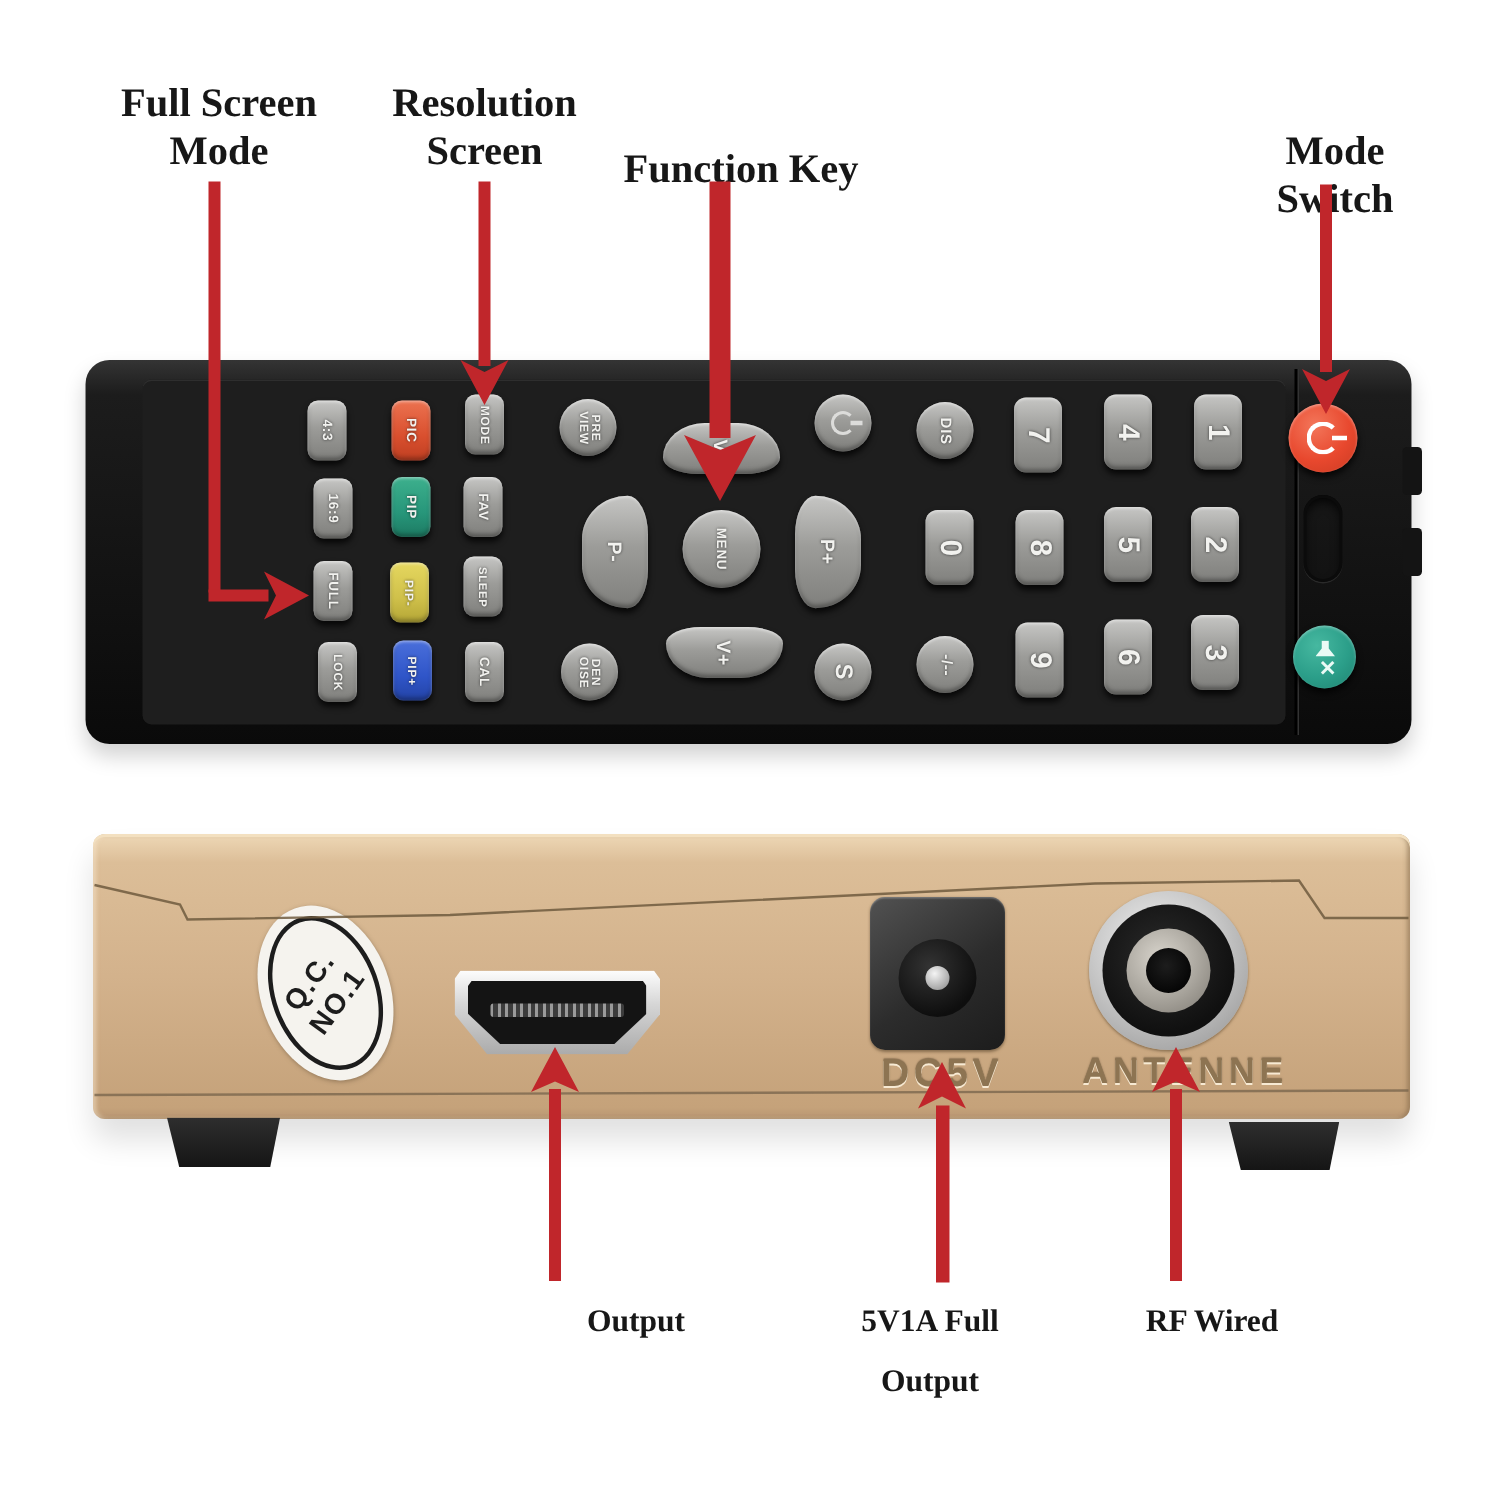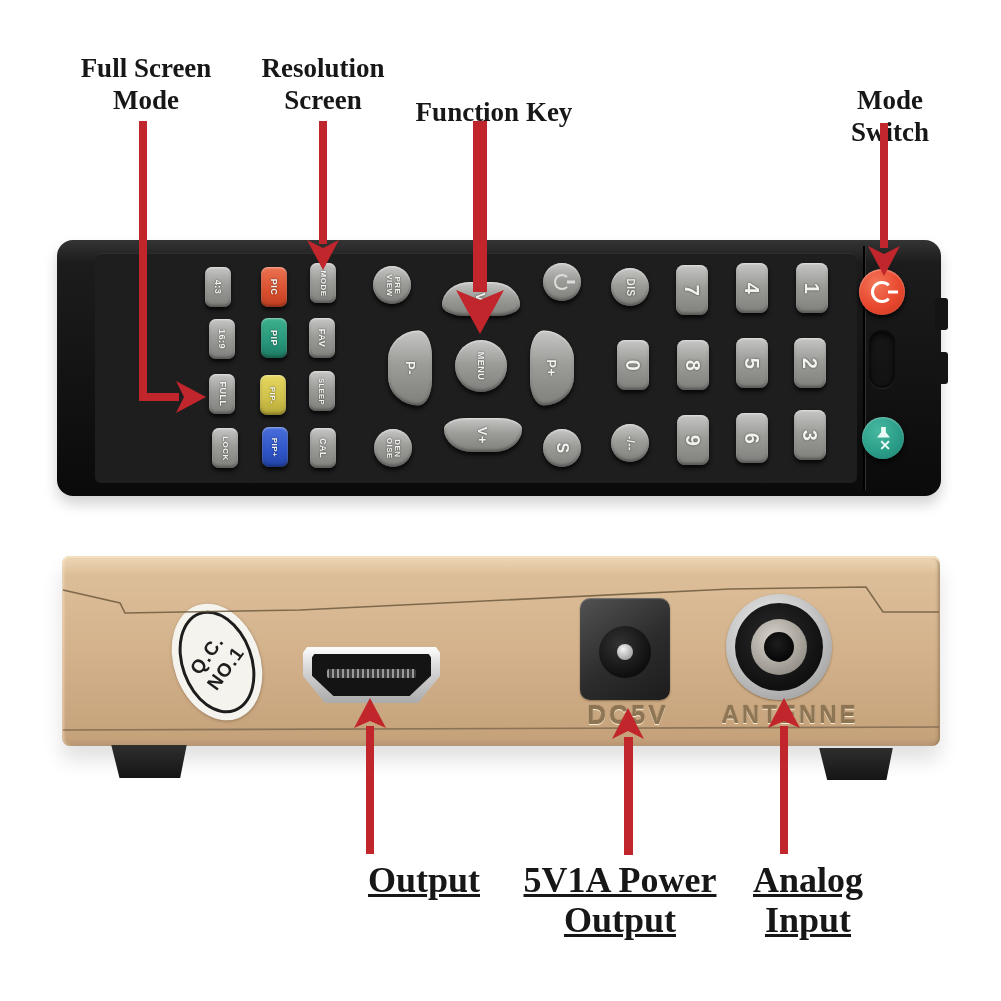--- a/index.html
+++ b/index.html
@@ -3,21 +3,21 @@
 <meta charset="utf-8">
 <style>
   html,body{margin:0;padding:0;background:#ffffff;}
   #stage{position:relative;width:1001px;height:1001px;background:#ffffff;overflow:hidden;
          font-family:"Liberation Sans",sans-serif;}
   
   .lbl{position:absolute;transform:translateX(-50%);text-align:center;color:#171717;
        font-family:"Liberation Serif","DejaVu Serif",serif;font-weight:bold;}
   .lbl span{display:block;}
   .lt{font-size:27px;line-height:32px;}
-  .lb{font-size:36px;line-height:40px;text-decoration:underline;}
+  .lb{font-size:21px;line-height:40px;}
   
   #arrows{position:absolute;left:0;top:0;pointer-events:none;}
   
   #remote{position:absolute;left:57px;top:240px;width:884px;height:256px;border-radius:16px;
           background:linear-gradient(180deg,#343434 0,#1c1c1c 9%,#131313 55%,#0a0a0a 100%);
           box-shadow:0 8px 14px rgba(0,0,0,.18);}
   #rface{position:absolute;left:38px;top:13px;width:762px;height:230px;border-radius:6px;
          background:#1e1e1e;box-shadow:inset 0 1px 0 #2e2e2e;}
   .seamv{position:absolute;top:6px;bottom:6px;width:2px;background:#000;box-shadow:1px 0 0 #333;}
   .nub{position:absolute;width:13px;height:32px;background:#141414;border-radius:3px;}
@@ -108,25 +108,25 @@
     <span>Function Key</span>
   </div>
   <div class="lbl lt" style="left:890px;top:84px">
     <span>Mode Switch</span>
   </div>
 
   <div class="lbl lb" style="left:424px;top:860px">
     <span>Output</span>
   </div>
   <div class="lbl lb" style="left:620px;top:860px">
-    <span>5V1A Power</span>
+    <span>5V1A Full</span>
     <span>Output</span>
   </div>
   <div class="lbl lb" style="left:808px;top:860px">
-    <span>Analog Input</span>
+    <span>RF Wired</span>
   </div>
 
   <div id="remote">
     <div id="rface"></div>
     <div class="seamv" style="left:806px"></div>
     <div class="nub" style="left:878px;top:58px"></div>
     <div class="nub" style="left:878px;top:112px"></div>
 
     <div class="btn sm gray" style="left:161px;top:47px">
         <span class="rot" style="font-size:9px">4:3</span>

